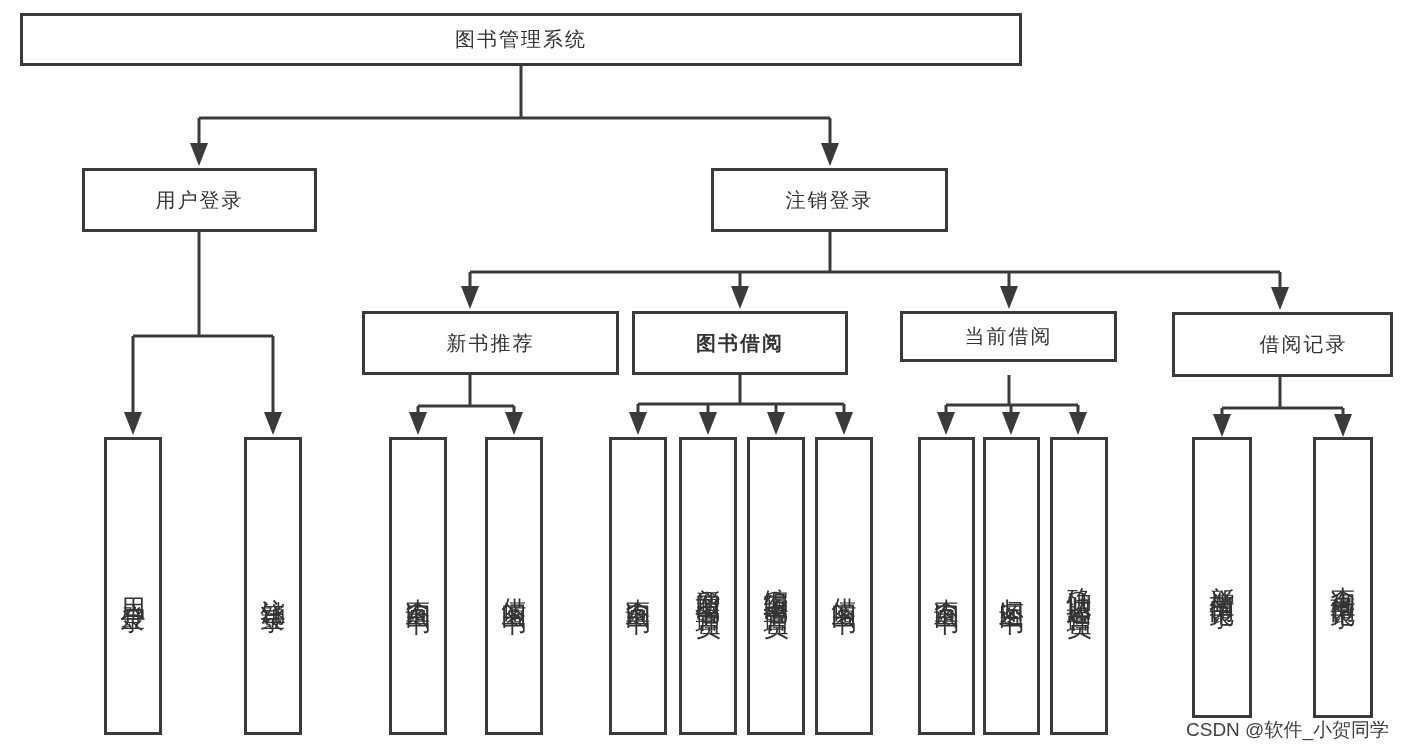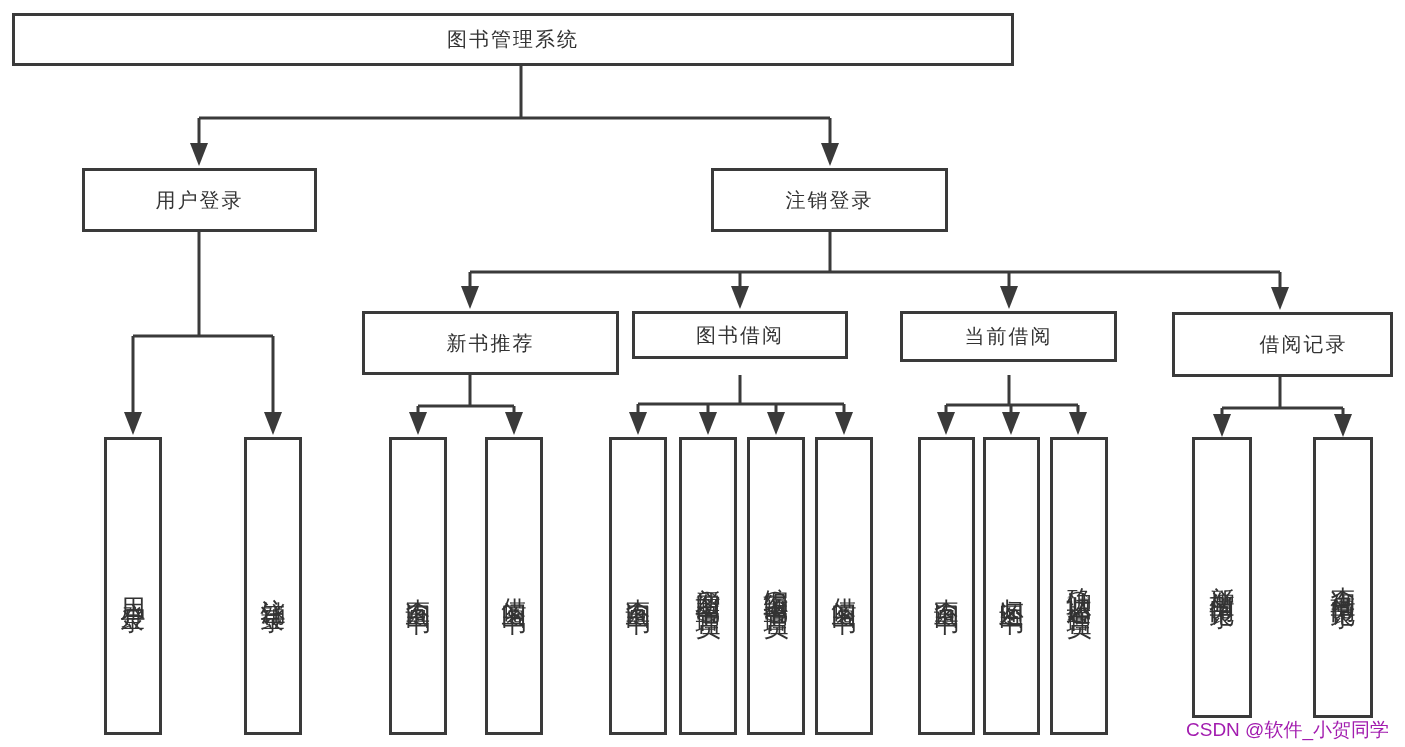--- a/index.html
+++ b/index.html
@@ -20,21 +20,21 @@
     display:flex;align-items:center;justify-content:center;z-index:2;
   }
   .vbox.short{height:281px;}
   .vlabel{
     writing-mode:vertical-rl;text-orientation:mixed;
     font-size:25px;letter-spacing:4px;line-height:1;
     color:#333333;white-space:nowrap;
   }
   .watermark{
     position:absolute;left:1186px;top:717px;z-index:5;
-    font-size:19px;color:#a21caf;white-space:nowrap;
+    font-size:19px;color:#404040;white-space:nowrap;
     text-shadow:0 0 3px rgba(255,255,255,0.9);
   }
 </style>
 </head>
 <body>
 
 <div class="canvas">
 
   <svg class="connectors" width="1405" height="747" viewBox="0 0 1405 747">
     <g stroke="#3a3a3a" stroke-width="3" fill="none">
@@ -63,35 +63,35 @@
       <polygon points="767,412 785,412 776,435"></polygon>
       <polygon points="835,412 853,412 844,435"></polygon>
       <polygon points="937,412 955,412 946,435"></polygon>
       <polygon points="1002,412 1020,412 1011,435"></polygon>
       <polygon points="1069,412 1087,412 1078,435"></polygon>
       <polygon points="1213,414 1231,414 1222,437"></polygon>
       <polygon points="1334,414 1352,414 1343,437"></polygon>
     </g>
   </svg>
 
-  <div class="hbox" style="left:12px;top:13px;width:1002px;height:53px;">
+  <div class="hbox" style="left:20px;top:13px;width:1002px;height:53px;">
     <span class="hlabel">图书管理系统</span>
   </div>
 
   <div class="hbox" style="left:82px;top:168px;width:235px;height:64px;">
     <span class="hlabel">用户登录</span>
   </div>
   <div class="hbox" style="left:711px;top:168px;width:237px;height:64px;">
     <span class="hlabel">注销登录</span>
   </div>
 
   <div class="hbox" style="left:362px;top:311px;width:257px;height:64px;">
     <span class="hlabel">新书推荐</span>
   </div>
-  <div class="hbox" style="left:632px;top:311px;width:216px;height:48px;">
+  <div class="hbox" style="left:632px;top:311px;width:216px;height:64px;font-weight:bold;">
     <span class="hlabel">图书借阅</span>
   </div>
   <div class="hbox" style="left:900px;top:311px;width:217px;height:51px;">
     <span class="hlabel">当前借阅</span>
   </div>
   <div class="hbox" style="left:1172px;top:312px;width:221px;height:65px;padding-left:42px;">
     <span class="hlabel">借阅记录</span>
   </div>
 
   <div class="vbox" style="left:104px;">

